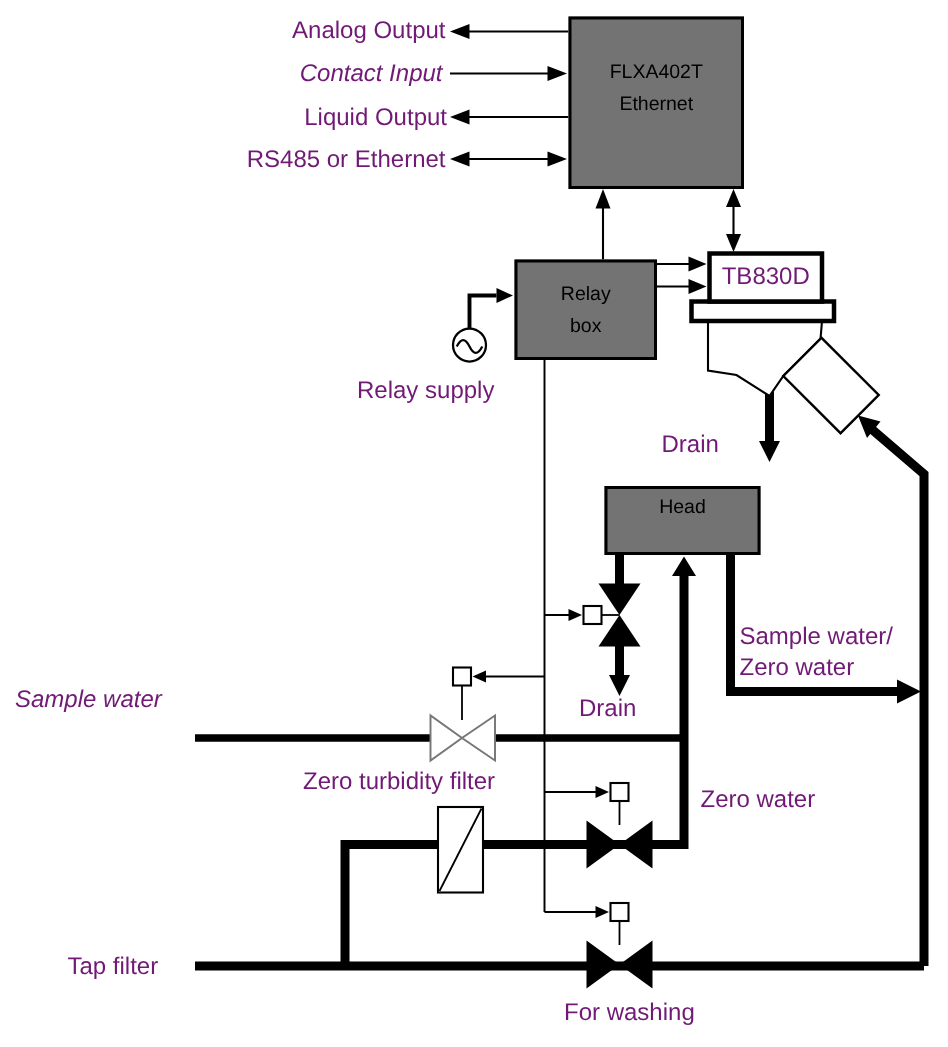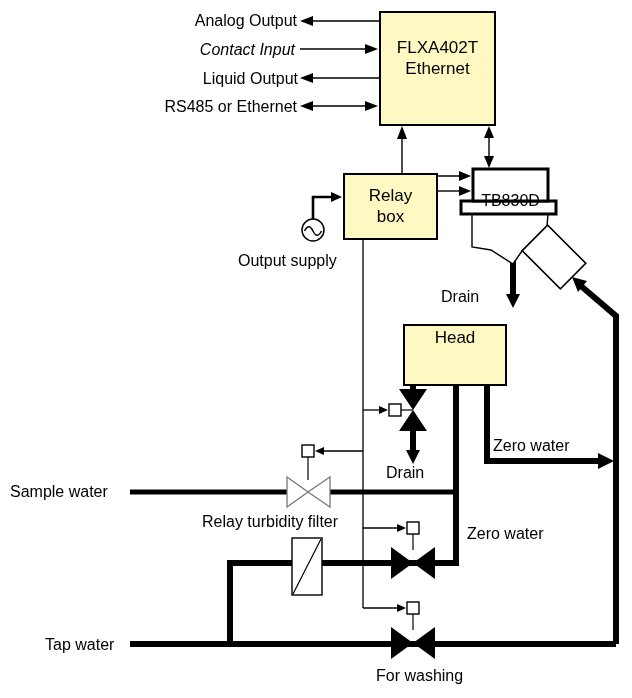--- a/index.html
+++ b/index.html
@@ -10,36 +10,36 @@
     font-family:"Liberation Sans", sans-serif;
     color:#000;
     overflow:hidden;
   }
   .canvas svg{position:absolute;left:0;top:0;}
   .lbl{
     position:absolute;
     font-size:16px;
     line-height:18px;
     white-space:nowrap;
-    color:#000000;
+    color:#701a75;
   }
   .lbl.right{text-align:right;}
   .box{
     position:absolute;
-    background:#fef9c3;
+    background:#737373;
     border:2px solid #000;
     box-sizing:border-box;
     text-align:center;
-    font-size:17px;
+    font-size:13px;
     line-height:21px;
   }
   .box .bl{display:block;}
   #flxa-box{left:379px;top:11px;width:117px;height:115px;padding-top:24px;}
   #relay-box{left:343px;top:173px;width:95px;height:67px;padding-top:10px;}
-  #headtank-box{left:403px;top:324px;width:104px;height:62px;padding-top:1px;}
+  #headtank-box{left:403px;top:324px;width:104px;height:46px;padding-top:1px;}
   #tb830d-label{left:472px;top:176px;width:77px;text-align:center;font-weight:bold;}
 </style>
 </head>
 <body>
 
 <div class="canvas">
 
   <svg width="632" height="698" viewBox="0 0 632 698">
 
     <g stroke="#000" stroke-width="1.4">
@@ -200,30 +200,31 @@
 
   <div class="box" id="relay-box">
     <span class="bl">Relay</span>
     <span class="bl">box</span>
   </div>
 
   <div class="box" id="headtank-box">
     <span class="bl">Head</span>
   </div>
 
-  <div class="lbl" id="tb830d-label" style="font-weight:normal;margin-top:16px;">TB830D</div>
+  <div class="lbl" id="tb830d-label" style="font-weight:normal;">TB830D</div>
 
   <div class="lbl right" style="right:335px;top:12px;">Analog Output</div>
   <div class="lbl right" style="right:337px;top:41px;font-style:italic;">Contact Input</div>
   <div class="lbl right" style="right:334px;top:70px;">Liquid Output</div>
   <div class="lbl right" style="right:335px;top:98px;text-align:right;">RS485 or Ethernet</div>
 
-  <div class="lbl" style="left:238px;top:252px;">Output supply</div>
+  <div class="lbl" style="left:238px;top:252px;">Relay supply</div>
   <div class="lbl" style="left:441px;top:288px;">Drain</div>
+  <div class="lbl" style="left:493px;top:416px;">Sample water/</div>
   <div class="lbl" style="left:493px;top:437px;">Zero water</div>
   <div class="lbl" style="left:386px;top:464px;">Drain</div>
-  <div class="lbl" style="left:10px;top:483px;">Sample water</div>
-  <div class="lbl" style="left:202px;top:513px;">Relay turbidity filter</div>
+  <div class="lbl" style="left:10px;top:458px;font-style:italic;">Sample water</div>
+  <div class="lbl" style="left:202px;top:513px;">Zero turbidity filter</div>
   <div class="lbl" style="left:467px;top:525px;">Zero water</div>
-  <div class="lbl" style="left:45px;top:636px;">Tap water</div>
+  <div class="lbl" style="left:45px;top:636px;">Tap filter</div>
   <div class="lbl" style="left:376px;top:667px;">For washing</div>
 
 </div>
 
 </body></html>

